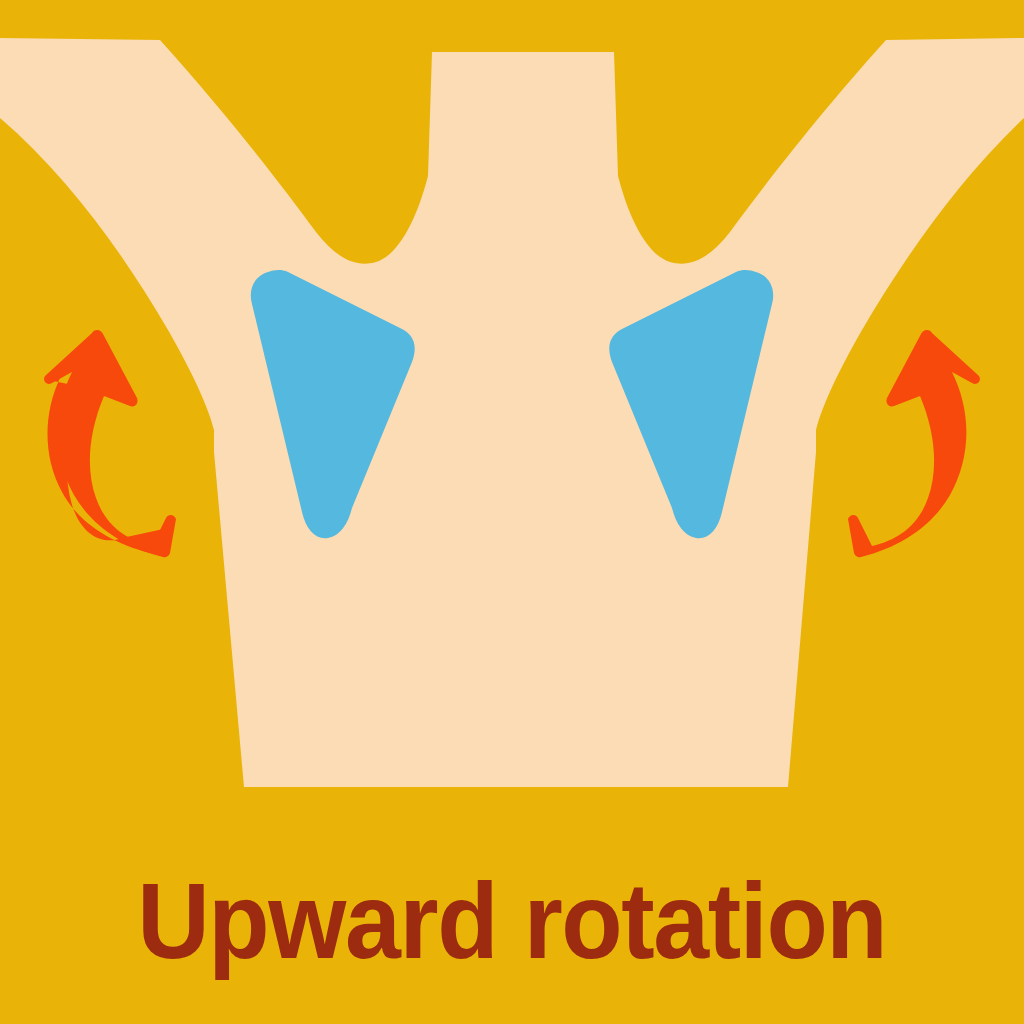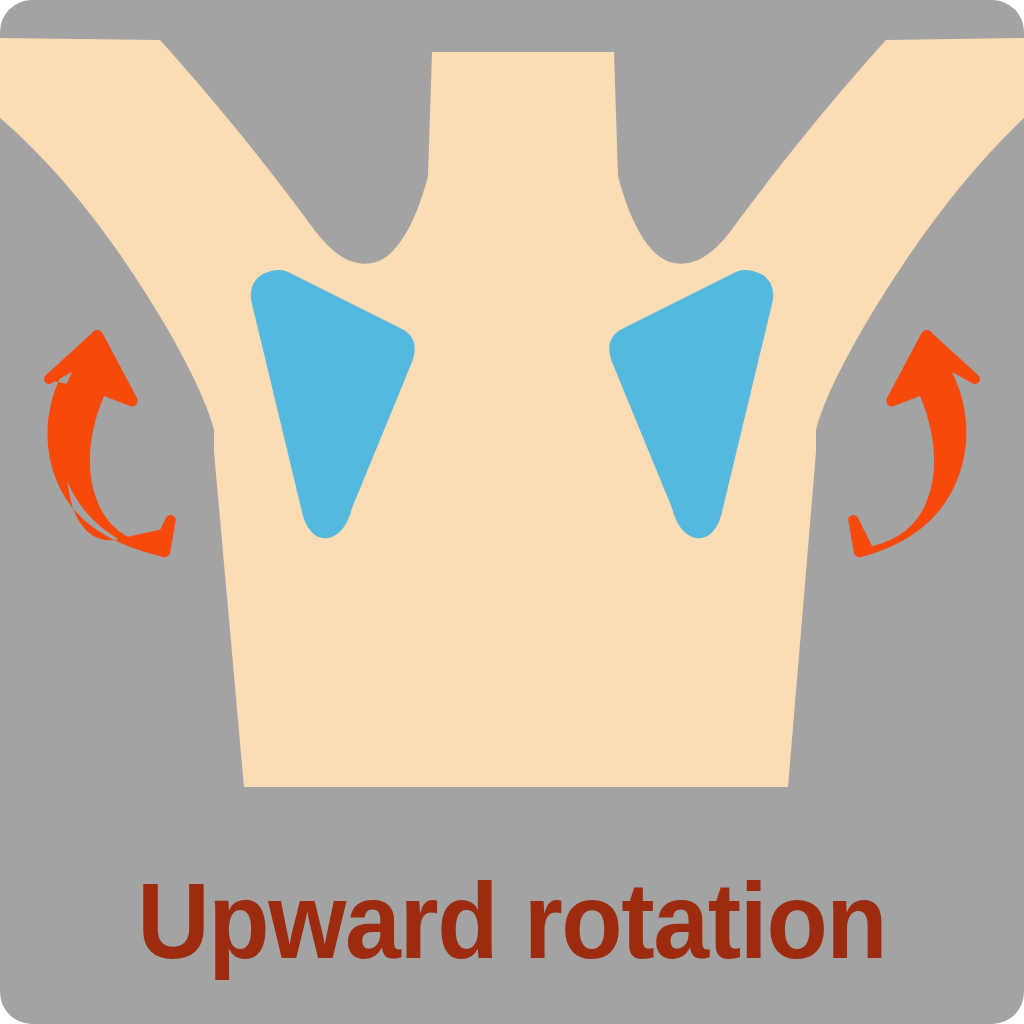--- a/index.html
+++ b/index.html
@@ -47,21 +47,21 @@
     letter-spacing: -1.5px;
     color: #9C2B10;
     white-space: nowrap;
     transform: scaleX(0.93);
     transform-origin: center center;
   }
 </style>
 </head>
 <body>
 
-<div id="illustration-root" style="background: #a3a3a3; border-radius: 32px;">
+<div id="illustration-root" style="background: #eab308;">
 
   <svg id="anatomy-figure" viewBox="0 0 1024 1024" xmlns="http://www.w3.org/2000/svg">
 
     <g>
       <path fill="#FBDCB4" d="
               M 0,38
               L 160,40
               C 232,120 282,186 316,232
               C 336,258 356,268 376,262
               C 398,255 416,222 428,176

